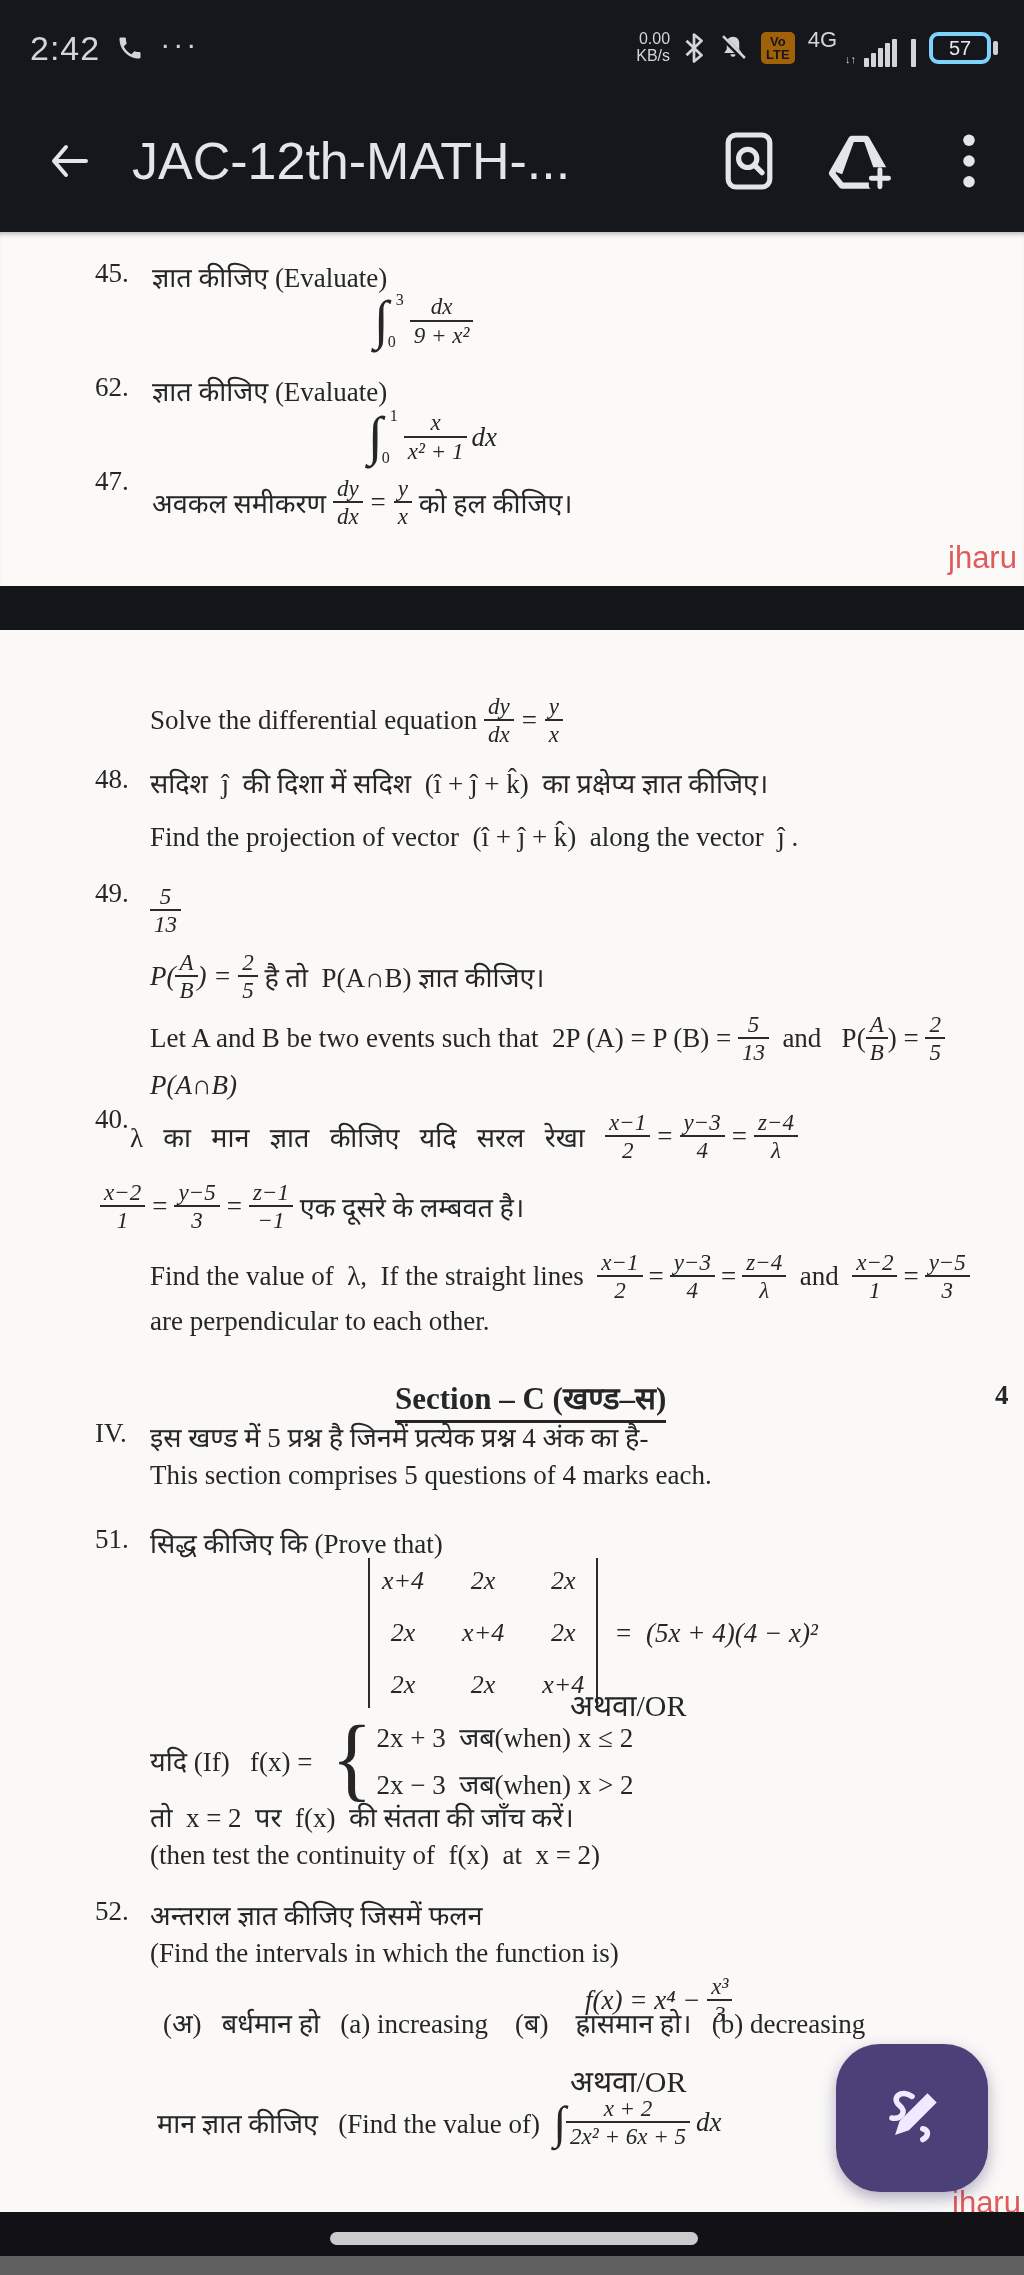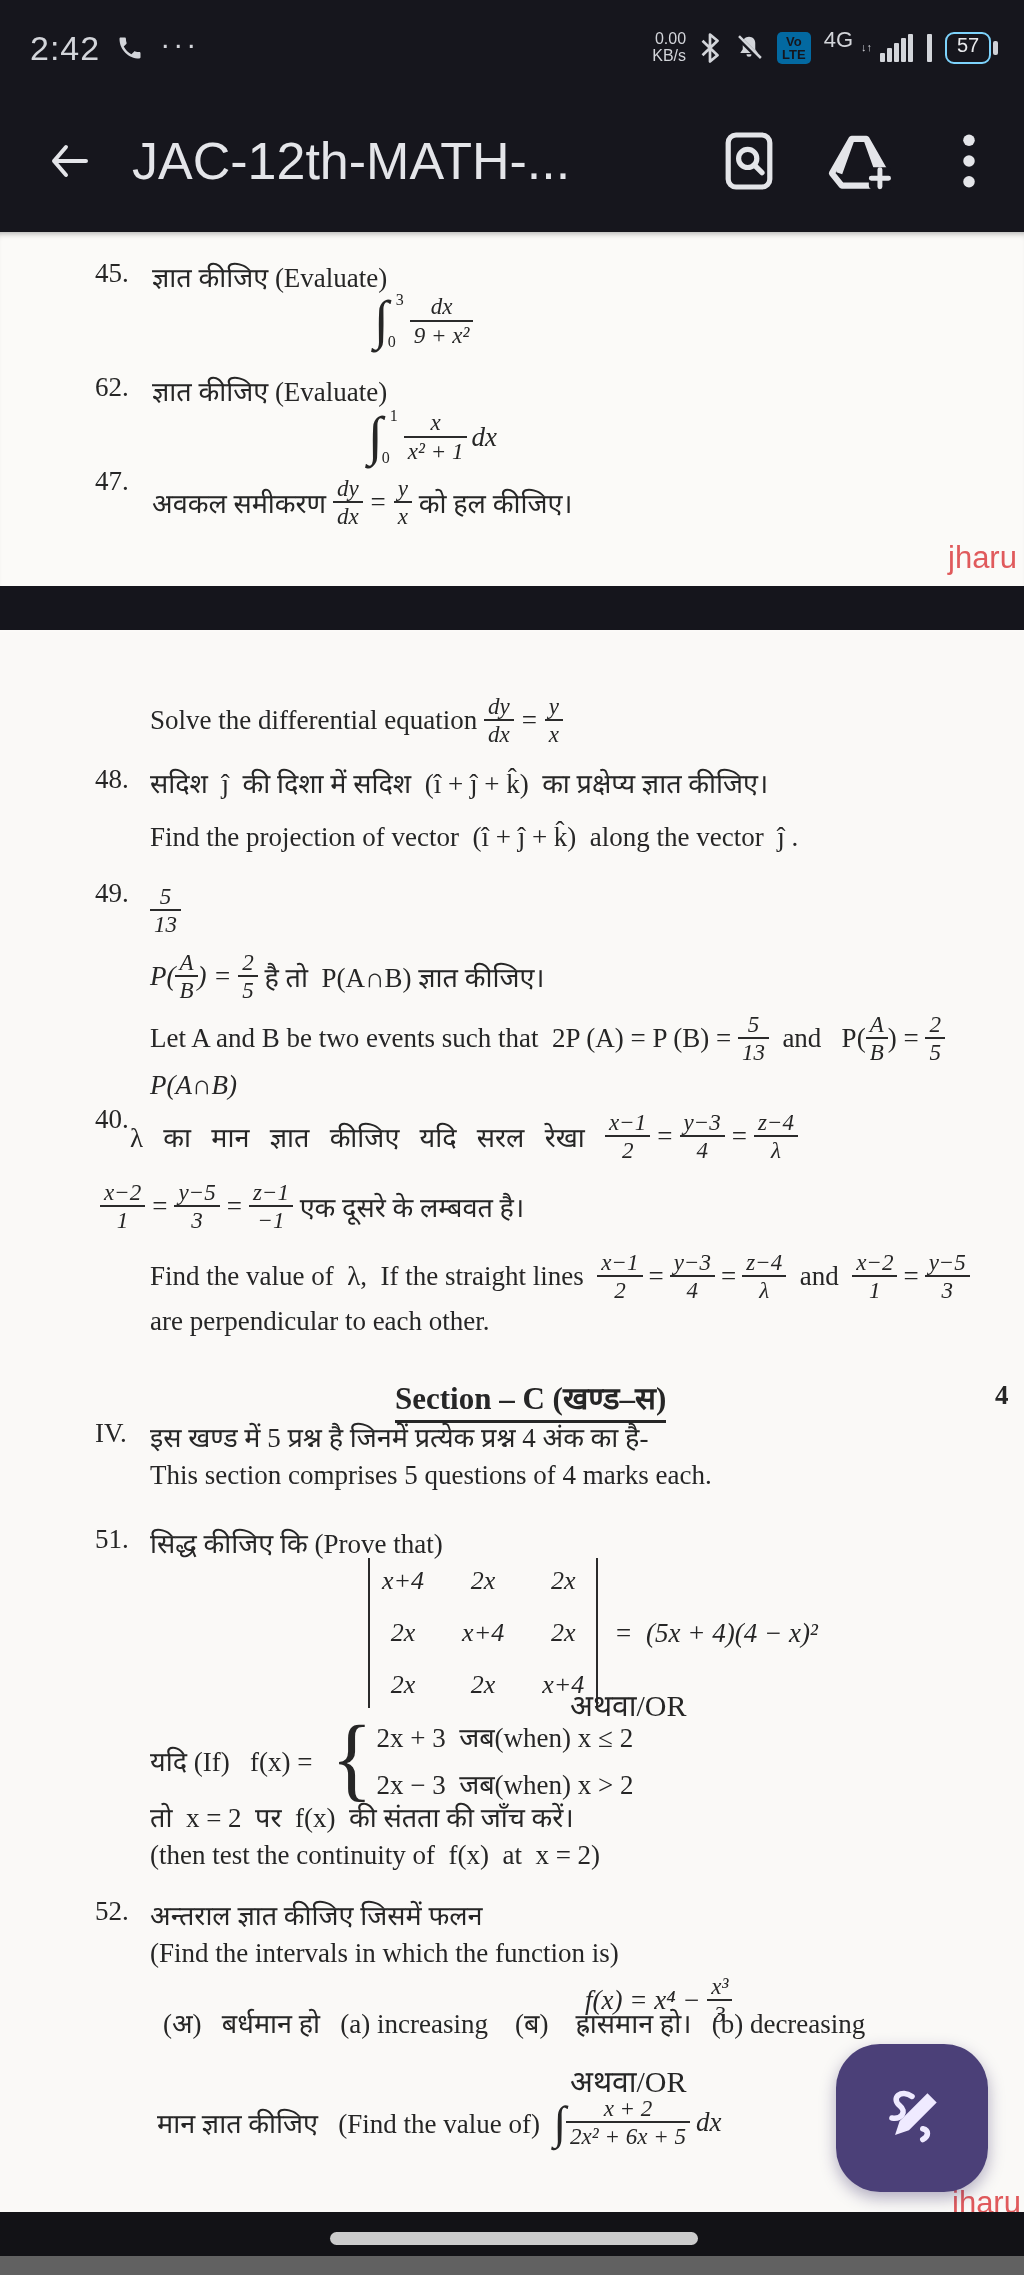--- a/index.html
+++ b/index.html
@@ -6,29 +6,29 @@
   html,body{width:1024px;height:2275px}
   body{position:relative;overflow:hidden;background:#fbfaf8;font-family:"Liberation Serif","DejaVu Serif",serif;color:#262626}
   .abs{position:absolute}
   
   .statusbar{position:absolute;top:0;left:0;width:1024px;height:90px;background:#16161d;color:#d3d5da;display:flex;align-items:center;justify-content:space-between;padding:6px 26px 0 30px;font-family:"Liberation Sans","DejaVu Sans",sans-serif}
   .sb-left{display:flex;align-items:center;gap:16px}
   .sb-time{font-size:34px;font-weight:400;letter-spacing:1px}
   .sb-dots{font-size:30px;letter-spacing:3px;margin-top:-8px}
   .sb-right{display:flex;align-items:center;gap:13px}
   .sb-speed{font-size:16px;line-height:1.05;text-align:right}
-  .volte{background:#0369a1;color:#16161d;border-radius:5px;font-size:13px;font-weight:bold;line-height:1;padding:3px 5px;text-align:center}
-  .net4g{display:flex;align-items:center;gap:8px}
+  .volte{background:#a16207;color:#16161d;border-radius:5px;font-size:13px;font-weight:bold;line-height:1;padding:3px 5px;text-align:center}
+  .net4g{display:flex;align-items:flex-end;gap:8px}
   .net4g .g{font-size:22px;line-height:1;margin-bottom:16px}
   .arrows{font-size:11px;margin-bottom:2px}
   .bars{display:flex;align-items:flex-end;gap:2px}
   .bars i{display:block;width:5px;background:#d3d5da;border-radius:1px}
   .simbar{width:5px;height:28px;background:#d3d5da;border-radius:1px;margin-left:6px}
   .batt{display:flex;align-items:center;gap:2px}
-  .batt-body{width:46px;height:32px;border:2px solid #7dd3fc;border-radius:9px;display:flex;justify-content:center;font-size:20px;color:#e8e9ec}
+  .batt-body{width:62px;height:32px;border:4px solid #7dd3fc;border-radius:9px;display:flex;align-items:center;justify-content:center;font-size:20px;color:#e8e9ec}
   .batt-nub{width:5px;height:14px;background:#cfd1d6;border-radius:2px}
   
   .appbar{position:absolute;top:90px;left:0;width:1024px;height:142px;background:#16161d;color:#e4e5e9;display:flex;align-items:center;font-family:"Liberation Sans","DejaVu Sans",sans-serif}
   .back{margin:0 40px 0 44px}
   .title{font-size:52px;font-weight:400;letter-spacing:0;flex:0 0 auto;max-width:480px;overflow:hidden;white-space:nowrap}
   .ab-icons{display:flex;align-items:center;gap:0;margin-left:auto}
   .ab-btn{width:110px;display:flex;justify-content:center;align-items:center}
   
   .page{position:absolute;left:0;width:1024px;background:#fbfaf8;overflow:hidden}
   .page1{top:232px;height:354px;box-shadow:inset 0 6px 6px -5px rgba(0,0,0,.35)}

